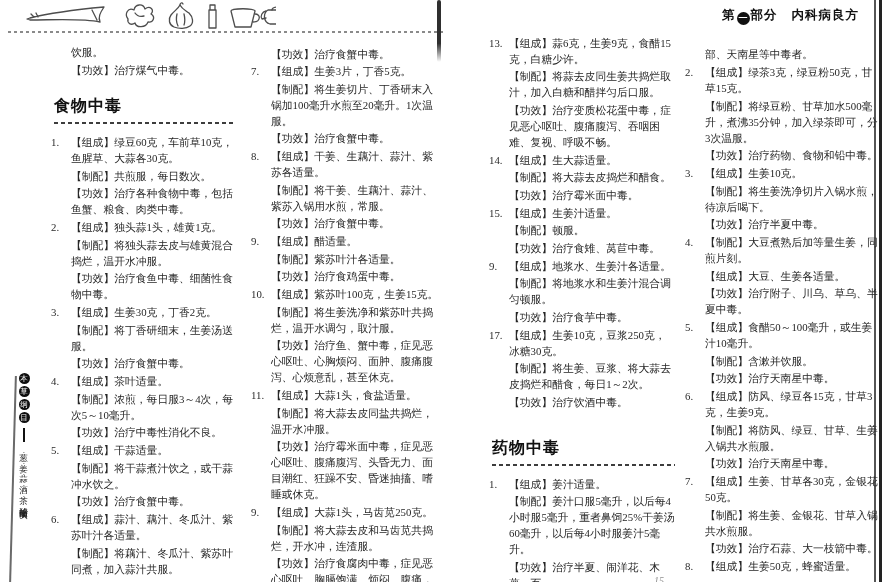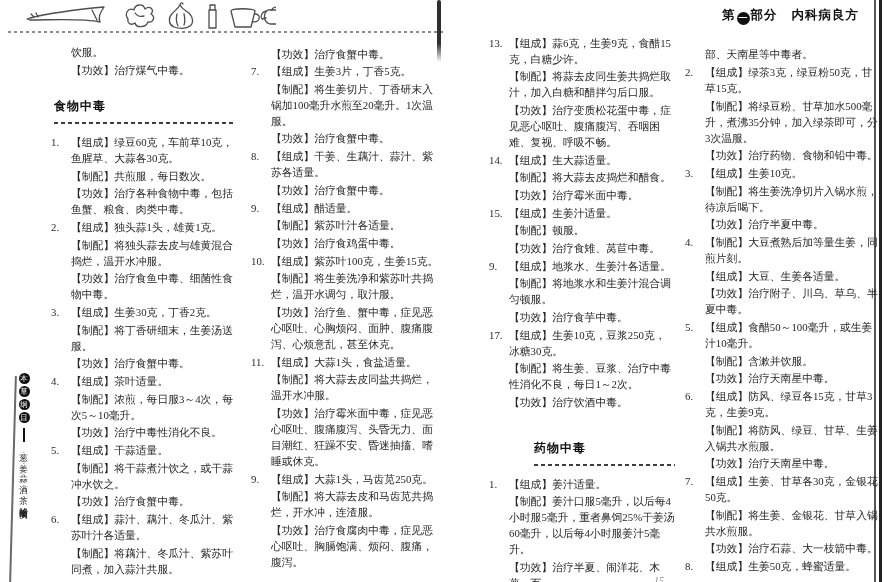--- a/index.html
+++ b/index.html
@@ -9,21 +9,21 @@
     color:#222;overflow:hidden;
   }
   
   .col{position:absolute;font-size:10.8px;line-height:16px;color:#262626;}
   .item{position:relative;padding-left:17px;margin:0 0 2px 0;}
   .item .num{position:absolute;left:-3px;top:0;width:19px;color:#2a2a2a;}
   .part{margin:1.5px 0;}
   .part-standalone{padding-left:17px;margin:1.5px 0;}
   .cont{padding-left:17px;margin:0 0 2px 0;}
   .section{margin:0;}
-  .section-title{font-weight:bold;font-size:12px;color:#111;letter-spacing:1px;}
+  .section-title{font-weight:bold;font-size:16px;color:#111;letter-spacing:1px;}
   .section-dashes{height:2px;margin:8px 0 10px 0;
     background:repeating-linear-gradient(90deg,#3d3d3d 0 4px,transparent 4px 7px);}
   
   .icon-row{position:absolute;left:26px;top:1px;}
   .top-dashes{position:absolute;left:8px;top:31px;width:438px;height:2px;
     background:repeating-linear-gradient(90deg,#8a8a8a 0 3px,transparent 3px 6px);}
   
   .right-header{position:absolute;top:7px;right:30px;font-weight:bold;font-size:12.5px;color:#111;
     letter-spacing:1px;white-space:nowrap;}
   .hdr-circle{display:inline-block;width:13px;height:13px;border-radius:50%;background:#111;
@@ -147,20 +147,21 @@
     <div class="part-standalone">【功效】治疗食蟹中毒。</div>
     <div class="item">
       <span class="num">7.</span>
       <div class="part">【组成】生姜3片，丁香5克。</div>
       <div class="part">【制配】将生姜切片、丁香研末入锅加100毫升水煎至20毫升。1次温服。</div>
       <div class="part">【功效】治疗食蟹中毒。</div>
     </div>
     <div class="item">
       <span class="num">8.</span>
       <div class="part">【组成】干姜、生藕汁、蒜汁、紫苏各适量。</div>
+      <div class="part">【制配】将干姜、生藕汁、蒜汁、紫苏入锅用水煎，常服。</div>
       <div class="part">【功效】治疗食蟹中毒。</div>
     </div>
     <div class="item">
       <span class="num">9.</span>
       <div class="part">【组成】醋适量。</div>
       <div class="part">【制配】紫苏叶汁各适量。</div>
       <div class="part">【功效】治疗食鸡蛋中毒。</div>
     </div>
     <div class="item">
       <span class="num">10.</span>
@@ -202,24 +203,24 @@
     </div>
     <div class="item">
       <span class="num">9.</span>
       <div class="part">【组成】地浆水、生姜汁各适量。</div>
       <div class="part">【制配】将地浆水和生姜汁混合调匀顿服。</div>
       <div class="part">【功效】治疗食芋中毒。</div>
     </div>
     <div class="item">
       <span class="num">17.</span>
       <div class="part">【组成】生姜10克，豆浆250克，冰糖30克。</div>
-      <div class="part">【制配】将生姜、豆浆、治疗中毒性消化不良，每日1～2次。</div>
+      <div class="part">【制配】将生姜、豆浆、将大蒜去皮捣烂和醋食，每日1～2次。</div>
       <div class="part">【功效】治疗饮酒中毒。</div>
     </div>
-    <div class="section" style="margin-top: 30px; margin-left: 42px;">
+    <div class="section" style="margin-top: 30px;">
       <div class="section-title">药物中毒</div>
       <div class="section-dashes"></div>
     </div>
     <div class="item">
       <span class="num">1.</span>
       <div class="part">【组成】姜汁适量。</div>
       <div class="part">【制配】姜汁口服5毫升，以后每4小时服5毫升，重者鼻饲25%干姜汤60毫升，以后每4小时服姜汁5毫升。</div>
       <div class="part">【功效】治疗半夏、闹洋花、木薯、百</div>
     </div>
   </div>

